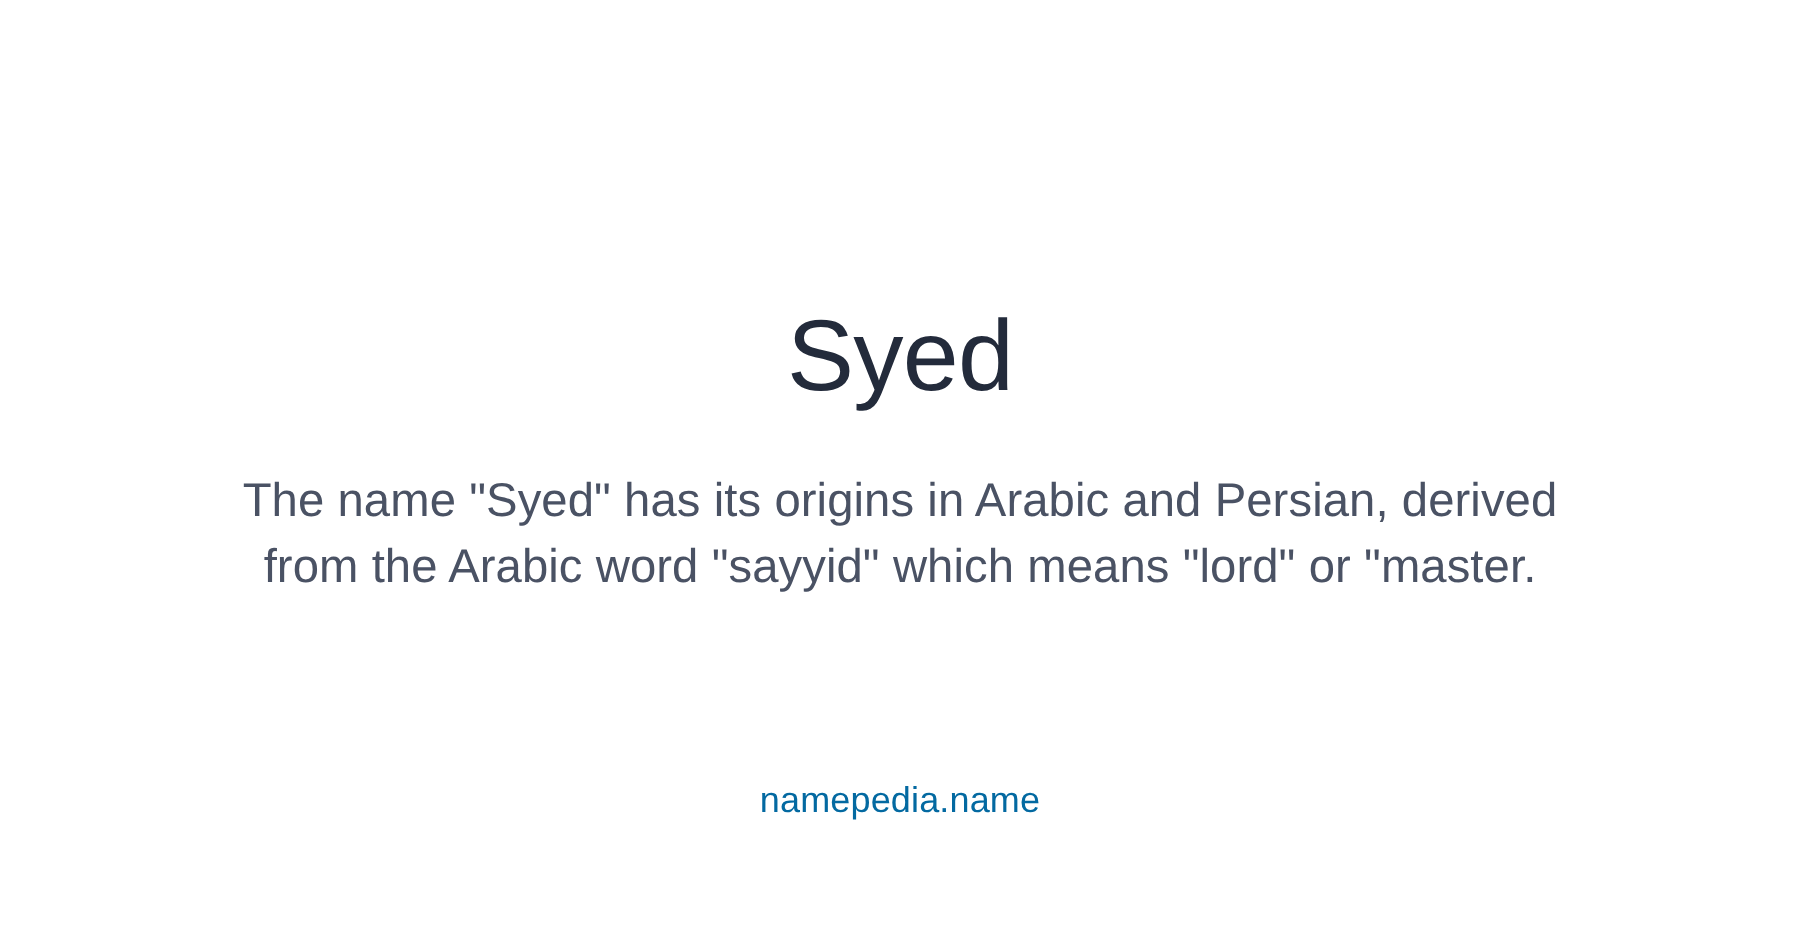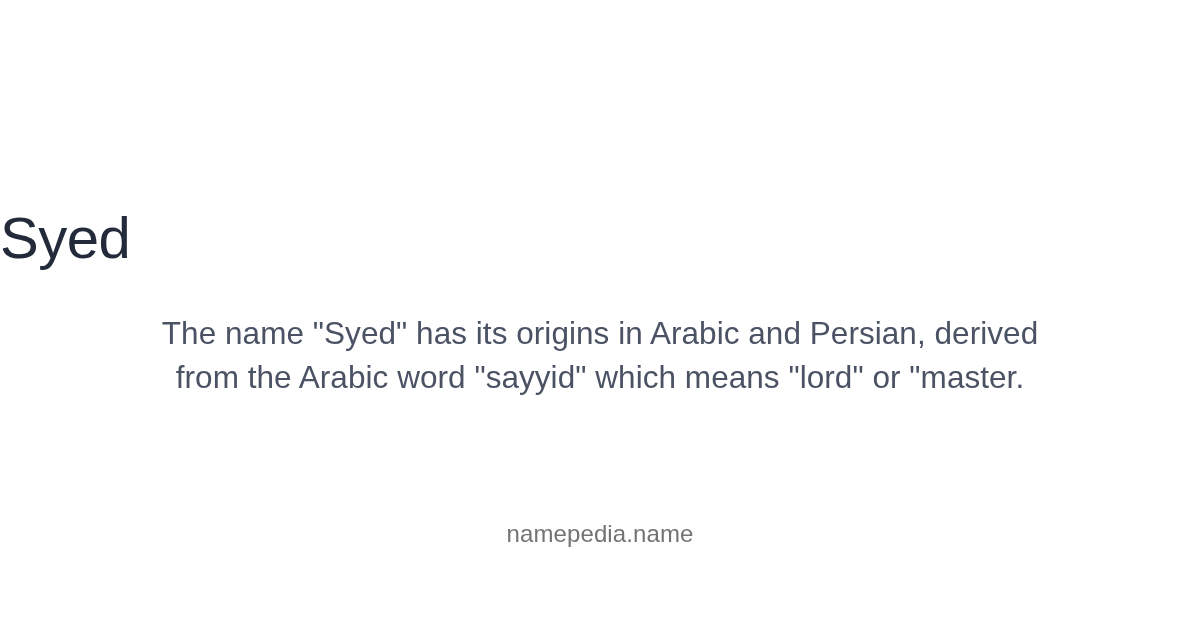--- a/index.html
+++ b/index.html
@@ -24,22 +24,22 @@
     box-sizing: border-box;
   }
 
   
   .name-title {
     position: absolute;
     left: 0;
     right: 0;
     top: 186px;
     margin: 0;
-    text-align: left;
-    font-size: 58px;
+    text-align: center;
+    font-size: 67px;
     line-height: 104px;
     font-weight: 400;
     letter-spacing: -0.5px;
     color: #232b3b;
     white-space: nowrap;
   }
 
   
   .description {
     position: absolute;
@@ -59,21 +59,21 @@
   
   .site-link {
     position: absolute;
     left: 0;
     right: 0;
     top: 519px;
     text-align: center;
     font-size: 24px;
     line-height: 30px;
     font-weight: 400;
-    color: #737373;
+    color: #0369a1;
     text-decoration: none;
     letter-spacing: 0.1px;
   }
 </style>
 </head>
 <body>
 
 <div class="card">
 
   <h1 class="name-title">Syed</h1>

